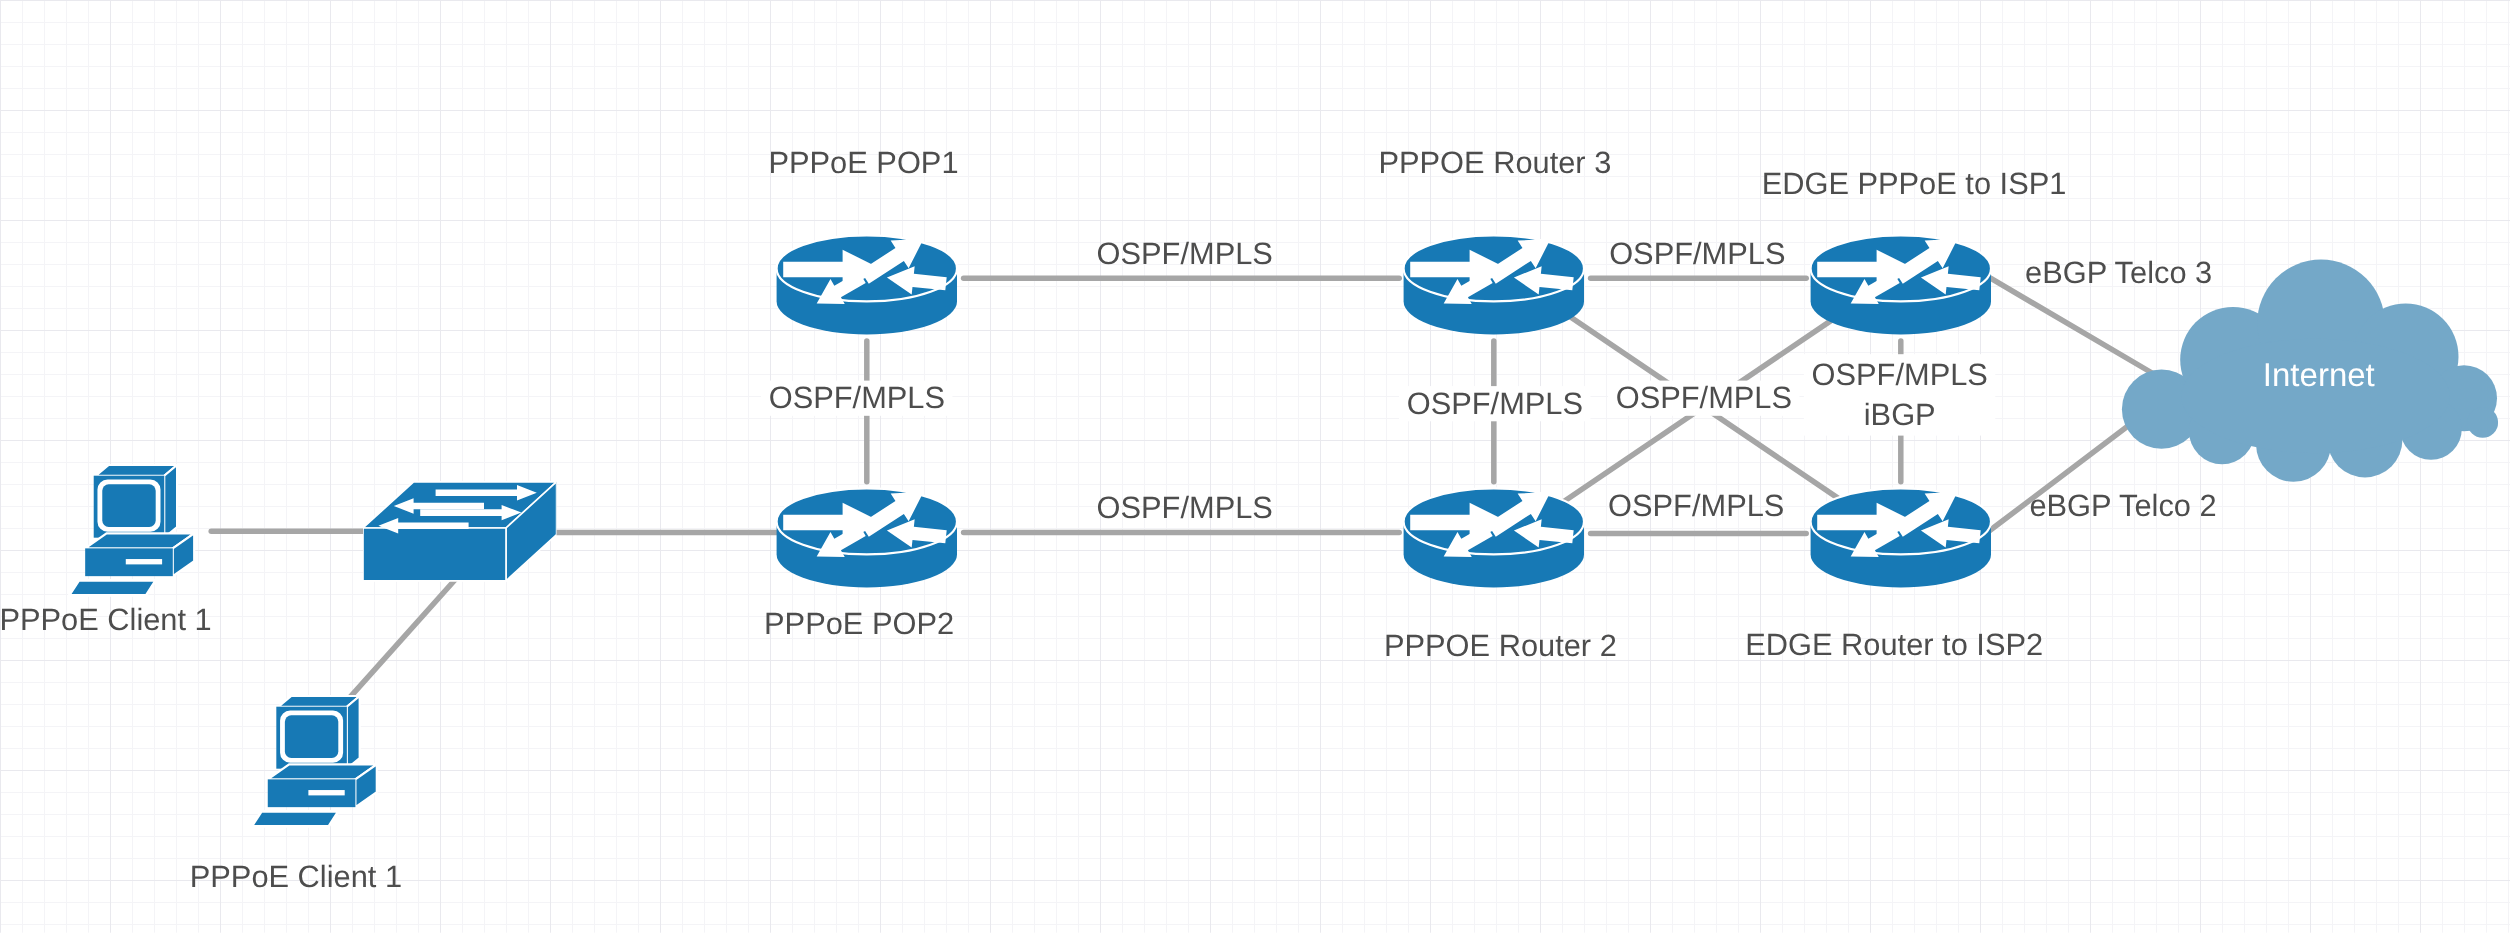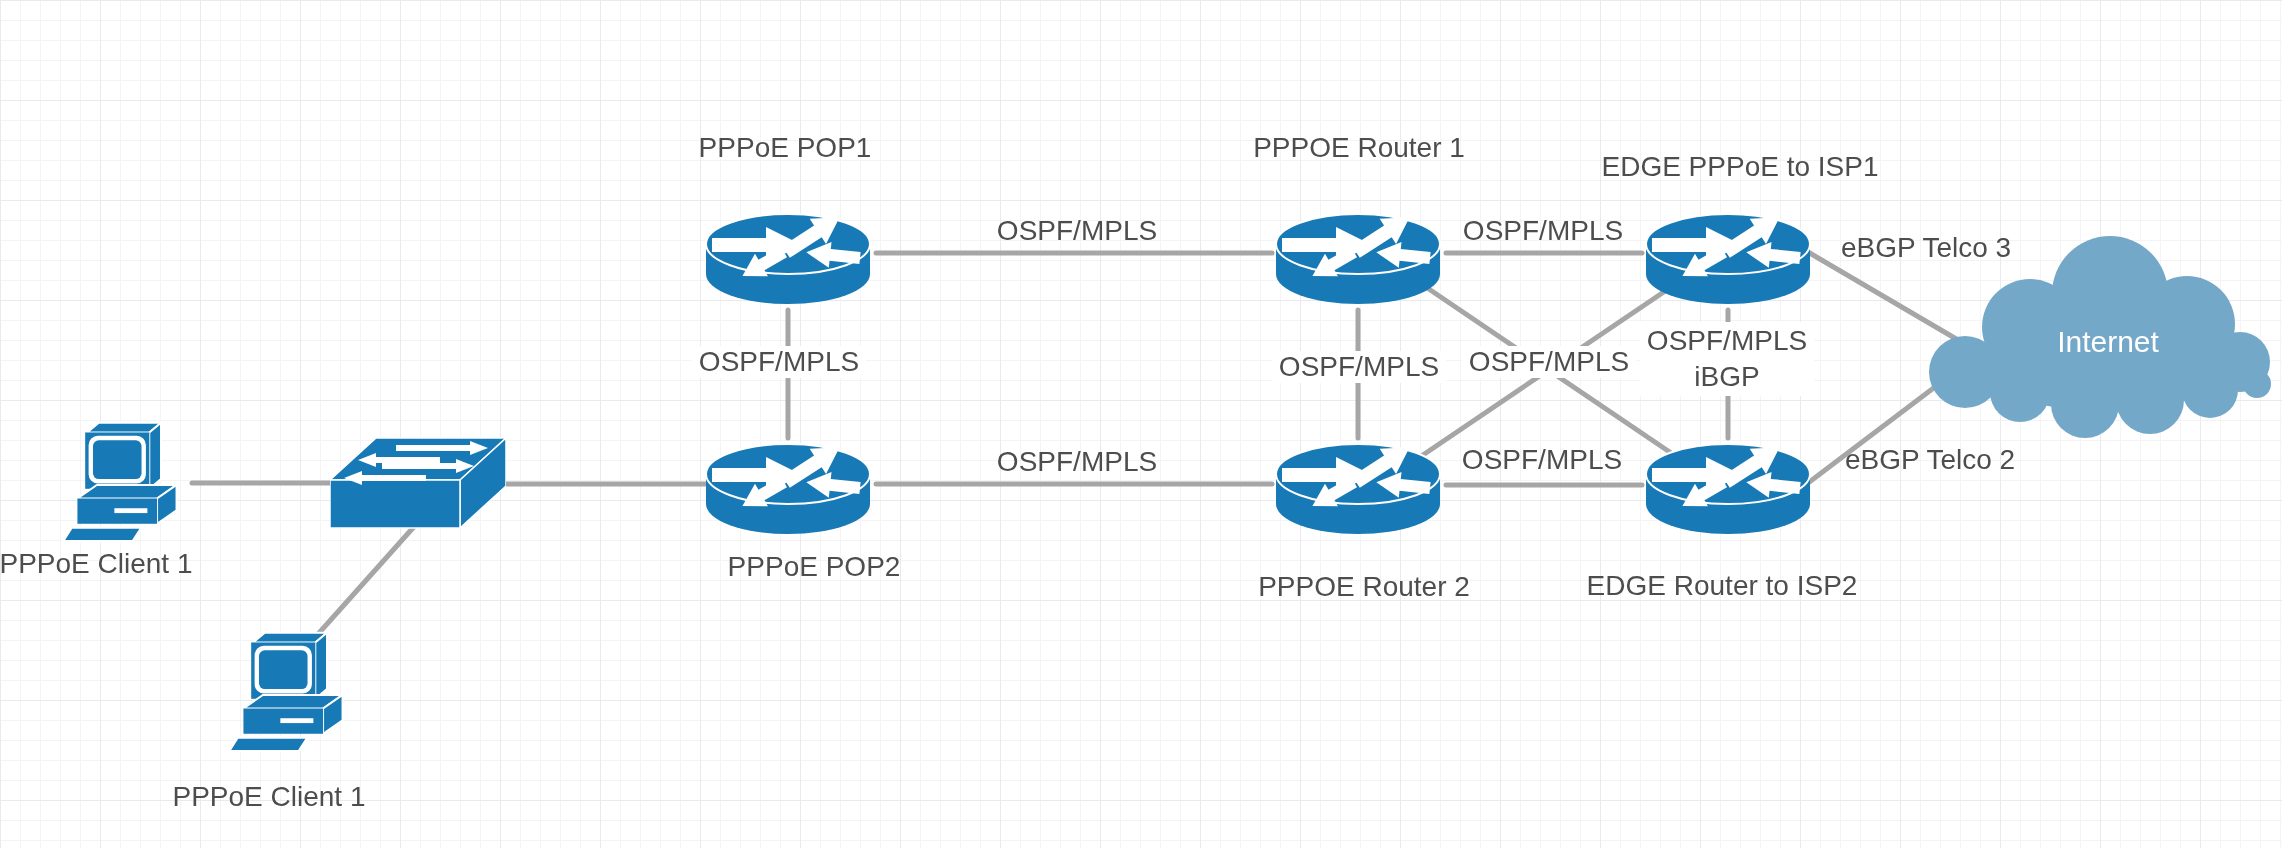--- a/index.html
+++ b/index.html
@@ -213,22 +213,22 @@
       <circle class="f-cloud" cx="225" cy="168" r="34"></circle>
       <circle class="f-cloud" cx="285" cy="158" r="28"></circle>
       <ellipse class="f-cloud" cx="180" cy="128" rx="122" ry="52"></ellipse>
     </svg>
   </div>
   <div class="cloud-label" style="left:2108px;top:326px">Internet</div>
 
   <div class="shape-label" style="left:96px;top:549px">PPPoE Client 1</div>
   <div class="shape-label" style="left:269px;top:782px">PPPoE Client 1</div>
   <div class="shape-label" style="left:785px;top:133px">PPPoE POP1</div>
-  <div class="shape-label" style="left:814px;top:552px">PPPoE POP2</div>
-  <div class="shape-label" style="left:1359px;top:133px">PPPOE Router 1</div>
+  <div class="shape-label" style="left:781px;top:552px">PPPoE POP2</div>
+  <div class="shape-label" style="left:1359px;top:133px">PPPOE Router 3</div>
   <div class="shape-label" style="left:1364px;top:572px">PPPOE Router 2</div>
   <div class="shape-label" style="left:1740px;top:152px">EDGE PPPoE to ISP1</div>
   <div class="shape-label" style="left:1722px;top:571px">EDGE Router to ISP2</div>
 
   <div class="link-label onliner" style="left:779px;top:346px">OSPF/MPLS</div>
   <div class="link-label" style="left:1077px;top:216px">OSPF/MPLS</div>
   <div class="link-label" style="left:1543px;top:216px">OSPF/MPLS</div>
   <div class="link-label onliner" style="left:1359px;top:351px">OSPF/MPLS</div>
   <div class="link-label onliner" style="left:1549px;top:346px">OSPF/MPLS</div>
   <div class="link-label" style="left:1077px;top:447px">OSPF/MPLS</div>

